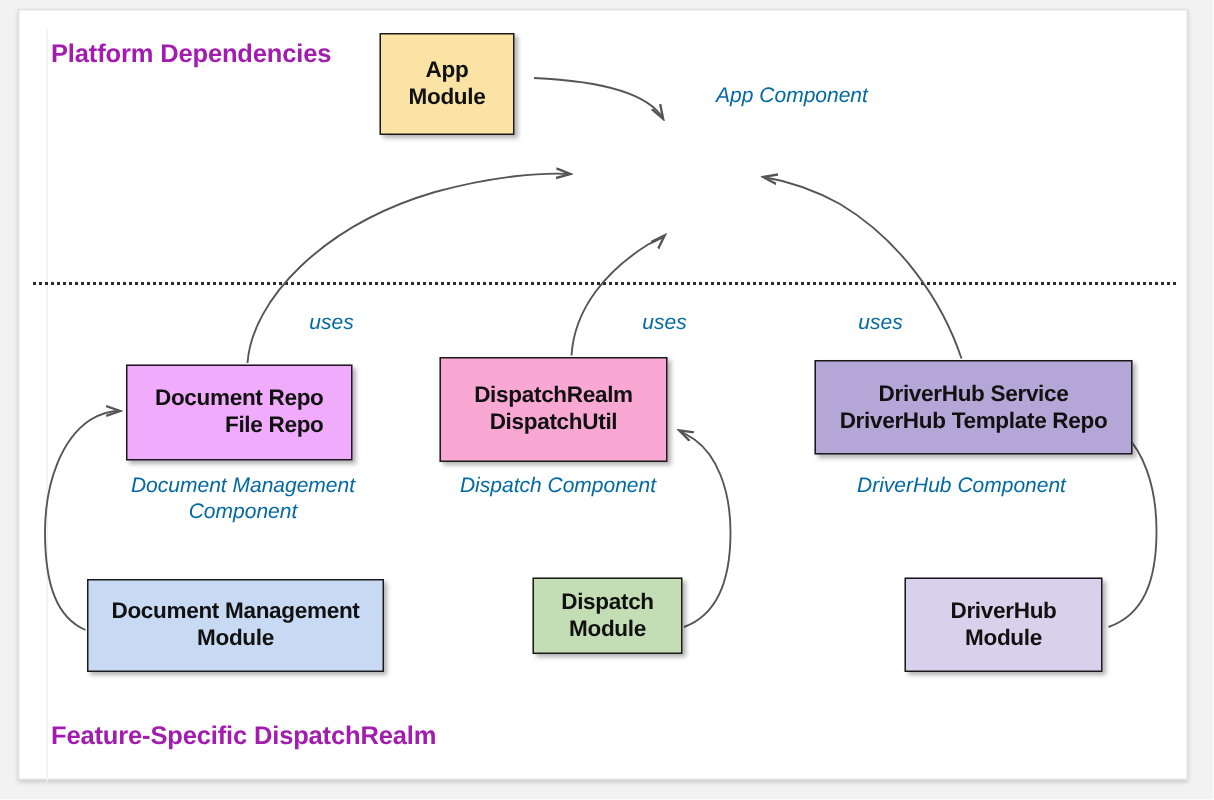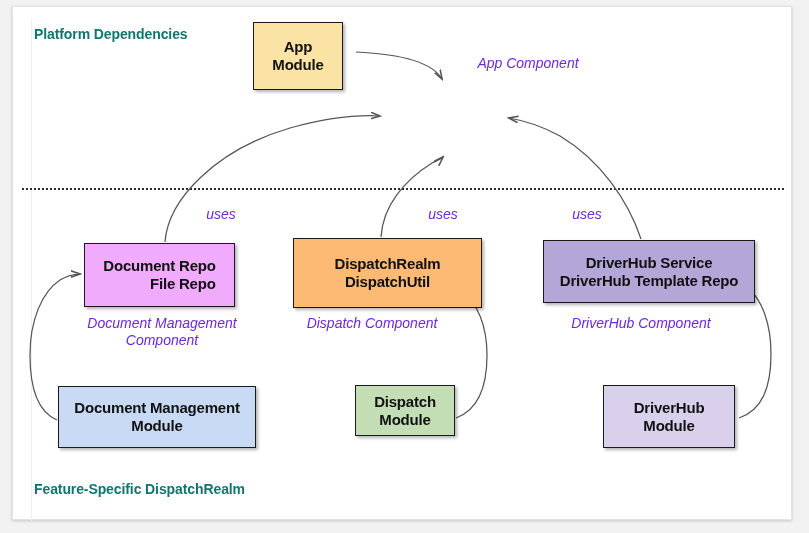--- a/index.html
+++ b/index.html
@@ -56,32 +56,32 @@
     color: #111111;
     letter-spacing: -0.2px;
     white-space: pre-line;
     padding: 2px 4px;
   }
 
   .section-title {
     position: absolute;
     font-family: "Liberation Sans", sans-serif;
     font-weight: bold;
-    font-size: 14px;
-    color: #0f766e;
+    font-size: 17px;
+    color: #a21caf;
     letter-spacing: -0.1px;
     white-space: nowrap;
   }
 
   .edge-label {
     position: absolute;
     font-family: "Liberation Sans", sans-serif;
     font-style: italic;
     font-size: 14px;
-    color: #6d28d9;
+    color: #0369a1;
     text-align: center;
     white-space: pre-line;
     line-height: 1.22;
     transform: translateX(-50%);
   }
 
   #divider {
     position: absolute;
     left: 22px;
     top: 188px;
@@ -138,21 +138,21 @@
 
     <path d="M 456,418 C 478,410 487,388 487,355 C 487,325 477,303 463,293 C 458,290 455,288 453,287" marker-end="url(#ah)"></path>
 
     <path d="M 739,418 C 762,410 771,388 771,354 C 771,322 761,300 750,290 C 747,288 745,287 744,286" marker-end="url(#ah)"></path>
   </svg>
 
   <div class="node" style="left: 253px; top: 22px; width: 90px; height: 68px; background: rgb(250, 227, 164);">App
 Module</div>
   <div class="node" style="left: 84px; top: 243px; width: 151px; height: 64px; background: #f0abfc; text-align: right;">Document Repo
 File Repo</div>
-  <div class="node" style="left: 293px; top: 238px; width: 189px; height: 70px; background: #fdba74;">DispatchRealm
+  <div class="node" style="left: 293px; top: 238px; width: 152px; height: 70px; background: #f9a8d4;">DispatchRealm
 DispatchUtil</div>
   <div class="node" style="left: 543px; top: 240px; width: 212px; height: 63px; background: rgb(181, 166, 216);">DriverHub Service
 DriverHub Template Repo</div>
   <div class="node" style="left: 58px; top: 386px; width: 198px; height: 62px; background: rgb(199, 217, 243);">Document Management
 Module</div>
   <div class="node" style="left: 355px; top: 385px; width: 100px; height: 51px; background: rgb(195, 221, 181);">Dispatch
 Module</div>
   <div class="node" style="left: 603px; top: 385px; width: 132px; height: 63px; background: rgb(217, 209, 236);">DriverHub
 Module</div>
 

